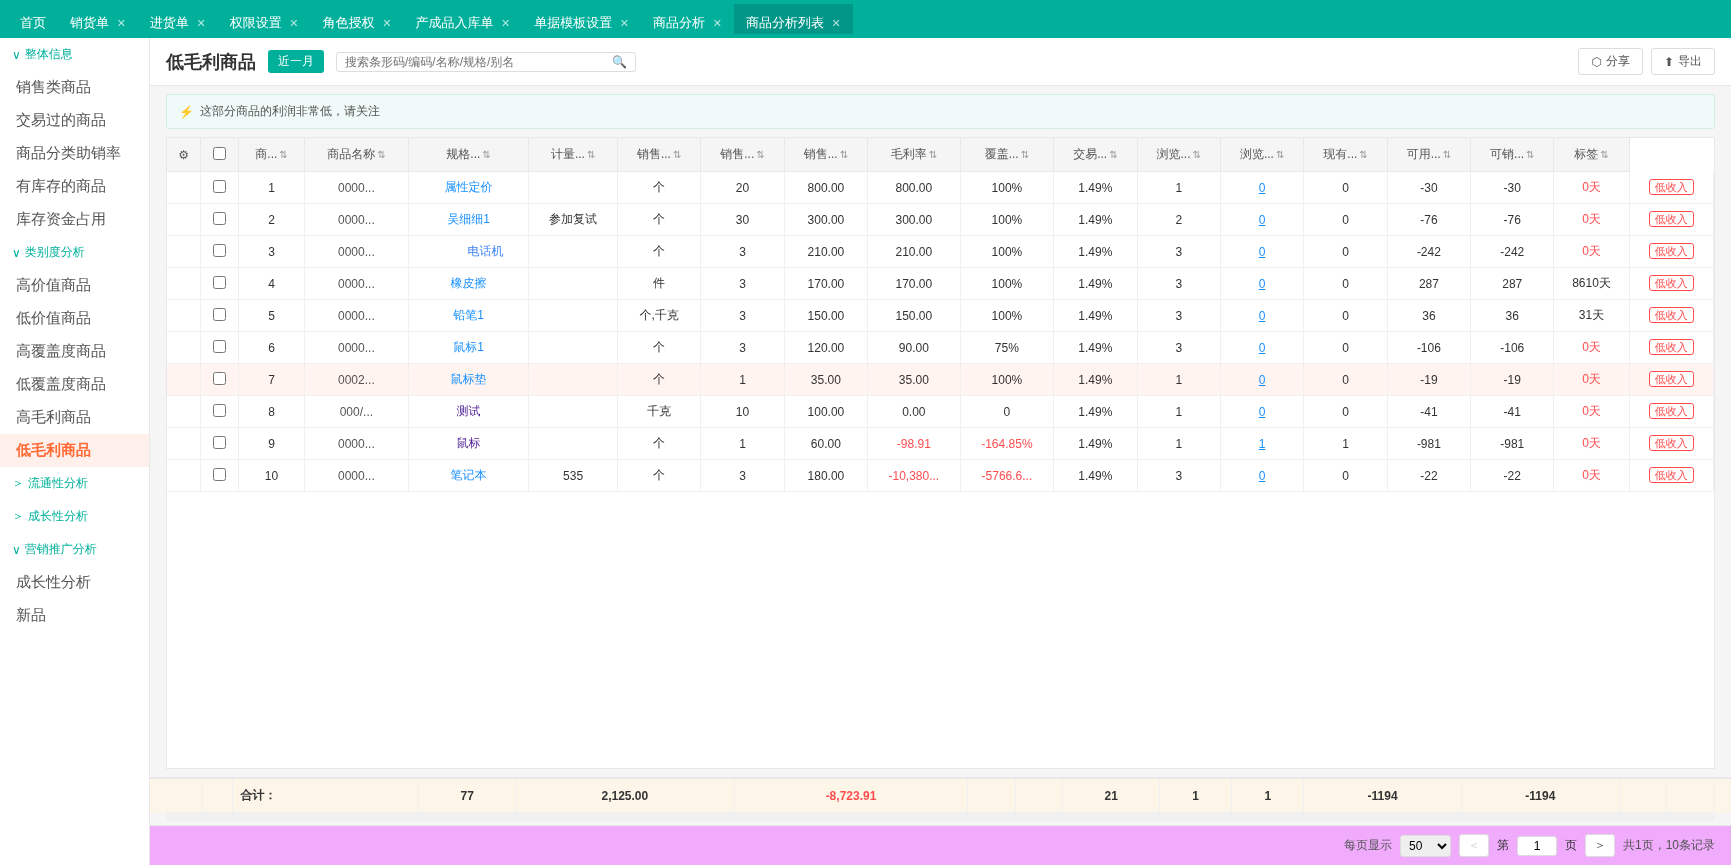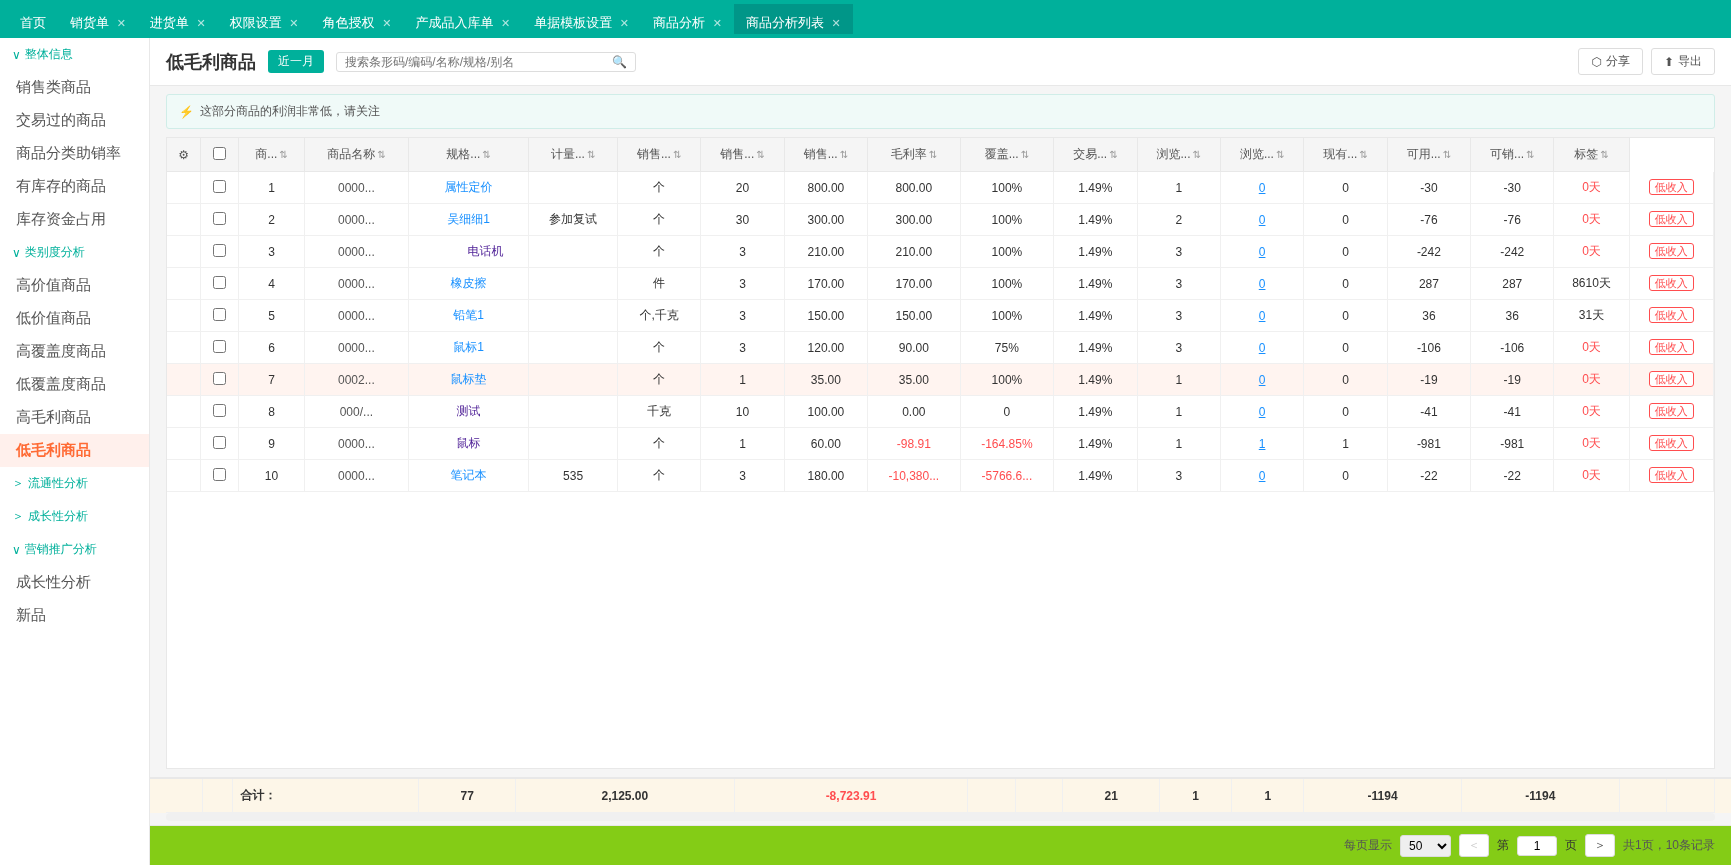--- a/index.html
+++ b/index.html
@@ -46,21 +46,21 @@
     .sort-icon { font-size: 10px; color: #999; margin-left: 2px; }
     .tag-low-income { background: #fff; border: 1px solid #ff4d4f; color: #ff4d4f; border-radius: 3px; padding: 1px 5px; font-size: 11px; }
     .red-text { color: #ff4d4f; }
     .link-text { color: #1890ff; text-decoration: underline; cursor: pointer; }
 
     
     .footer-bar { background: #fdf6e8; border-top: 2px solid #e8e8e8; padding: 0 16px; }
     .total-row td { background: #fdf6e8; font-weight: bold; padding: 8px 6px; }
 
     
-    .pagination-bar { background: #84cc16; border-top: 1px solid #e8e8e8; padding: 8px 16px; display: flex; align-items: center; justify-content: flex-end; gap: 8px; font-size: 12px; }
+    .pagination-bar { background: #f0abfc; border-top: 1px solid #e8e8e8; padding: 8px 16px; display: flex; align-items: center; justify-content: flex-end; gap: 8px; font-size: 12px; }
     .page-size-label { color: #555; }
     .page-size-select { border: 1px solid #ddd; border-radius: 3px; padding: 2px 4px; font-size: 12px; }
     .page-nav-btn { border: 1px solid #ddd; background: #fff; border-radius: 3px; padding: 2px 8px; cursor: pointer; color: #555; font-size: 12px; }
     .page-nav-btn:disabled { color: #ccc; cursor: default; }
     .page-input { border: 1px solid #ddd; border-radius: 3px; padding: 2px 6px; width: 40px; text-align: center; font-size: 12px; }
     .page-info { color: #555; }
     .scrollbar-area { height: 8px; background: #f0f0f0; margin: 0 16px 4px; border-radius: 4px; }
   </style>
 </head>
 <body>
@@ -216,21 +216,21 @@
       <td>-76</td>
       <td>-76</td>
       <td class="red-text">0天</td>
       <td><span class="tag-low-income">低收入</span></td>
     </tr>
             <tr>
       <td></td>
       <td><input type="checkbox" style=""></td>
       <td>3</td>
       <td style="color:#555">0000...</td>
-      <td style="color:#4c1d95; cursor:pointer;padding-left:40px;">电话机</td>
+      <td style="color:#3b82f6; cursor:pointer;padding-left:40px;">电话机</td>
       <td></td>
       <td>个</td>
       <td>3</td>
       <td>210.00</td>
       <td class="">210.00</td>
       <td class="">100%</td>
       <td>1.49%</td>
       <td>3</td>
       <td class="link-text">0</td>
       <td>0</td>

